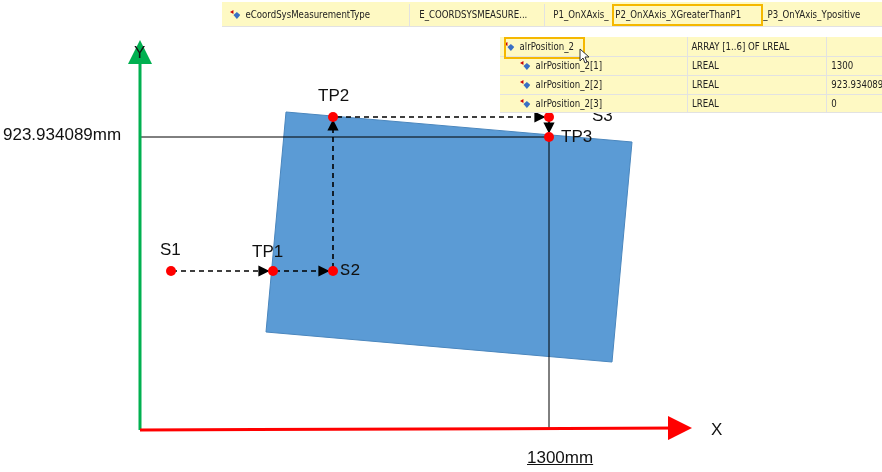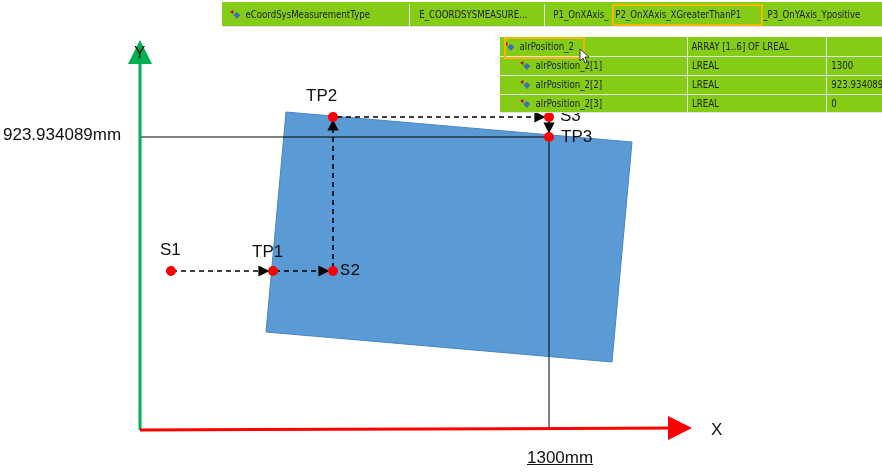--- a/index.html
+++ b/index.html
@@ -4,21 +4,21 @@
 <style>
   html,body{margin:0;padding:0;background:#fff;}
   body{width:882px;height:472px;position:relative;overflow:hidden;font-family:"Liberation Sans",sans-serif;}
   .abs{position:absolute;}
   .grid-row{position:absolute;height:20px;font-size:10px;color:#222;display:flex;align-items:center;font-family:"DejaVu Sans",sans-serif;transform:scaleX(0.86);transform-origin:left center;}
   .cell{position:absolute;top:0;height:20px;line-height:20px;white-space:nowrap;}
   .vicon{display:inline-block;width:12px;height:10px;vertical-align:middle;margin-right:6px;}
   .label{position:absolute;font-size:17px;color:#111;font-family:"Liberation Sans",sans-serif;white-space:nowrap;}
   .hl{position:absolute;border:2px solid #f5b800;box-sizing:border-box;}
   .divider{position:absolute;background:#e2e2e2;}
-  .watch{position:absolute;background:#84cc16;}
+  .watch{position:absolute;background:#fef9c3;}
 </style>
 </head>
 <body>
 
 <svg class="abs" style="left:0;top:0" width="882" height="472">
   <defs>
     <marker id="arrGreen" markerWidth="8" markerHeight="8" refX="4" refY="4" orient="auto">
       <path d="M0,0 L8,4 L0,8 z" fill="#00b050"></path>
     </marker>
     <marker id="arrRed" markerWidth="8" markerHeight="8" refX="4" refY="4" orient="auto">
@@ -52,22 +52,22 @@
 </svg>
 
 <div class="label" style="left:134px;top:43px;">Y</div>
 <div class="label" style="left:711px;top:420px;">X</div>
 <div class="label" style="left:3px;top:125px;">923.934089mm</div>
 <div class="label" style="left:527px;top:448px;text-decoration:underline;">1300mm</div>
 
 <div class="label" style="left:160px;top:240px;">S1</div>
 <div class="label" style="left:252px;top:242px;">TP1</div>
 <div class="label" style="left:340px;top:261px;font-family:Liberation Mono, monospace;">S2</div>
-<div class="label" style="left:306px;top:86px;">TP2</div>
-<div class="label" style="left:560px;top:106px;">S3</div>
+<div class="label" style="left:318px;top:86px;">TP2</div>
+<div class="label" style="left:592px;top:106px;">S3</div>
 <div class="label" style="left:561px;top:127px;">TP3</div>
 
 <div class="watch" style="left:222px;top:2px;width:660px;height:25px;">
   <div class="divider" style="left:0;top:24px;width:660px;height:1px;"></div>
   <div class="divider" style="left:187px;top:2px;width:1px;height:22px;"></div>
   <div class="divider" style="left:322px;top:2px;width:1px;height:22px;"></div>
   <div class="grid-row" style="left:8px;top:3px;width:700px;">
     <span class="cell" style="left:0;">
       <svg class="vicon" viewBox="0 0 12 10">
           <path d="M0,2 L4,0 L4,4z" fill="#c00"></path>

